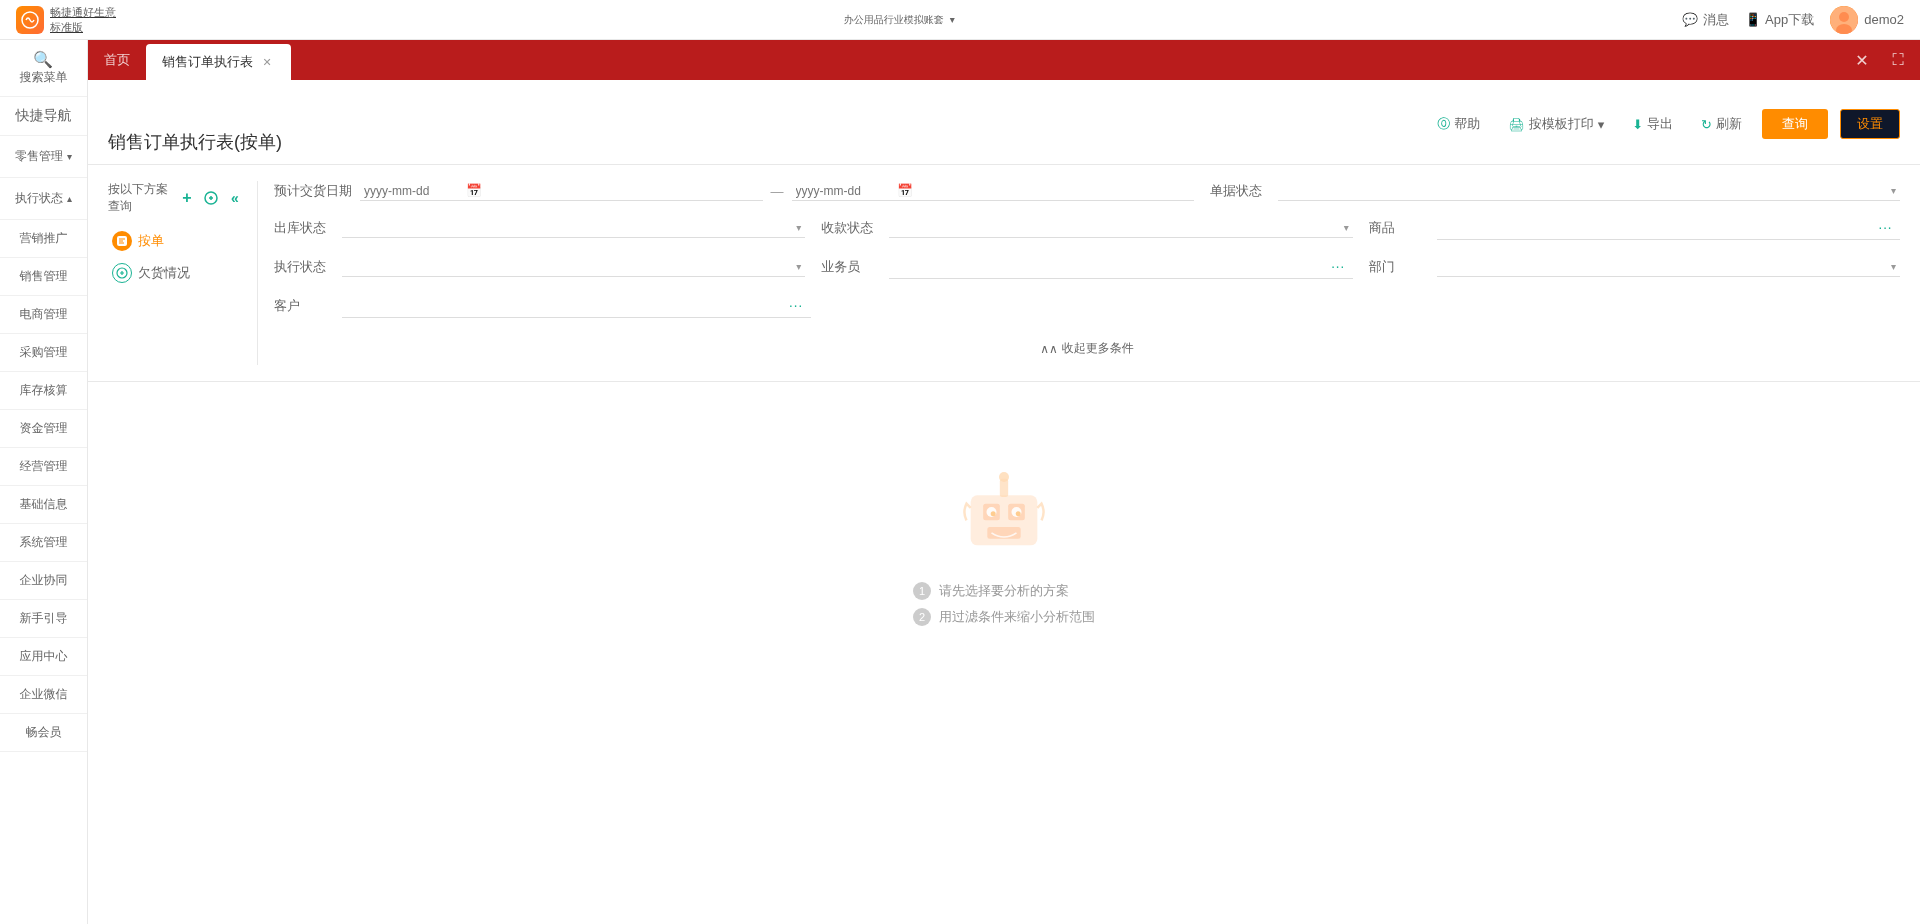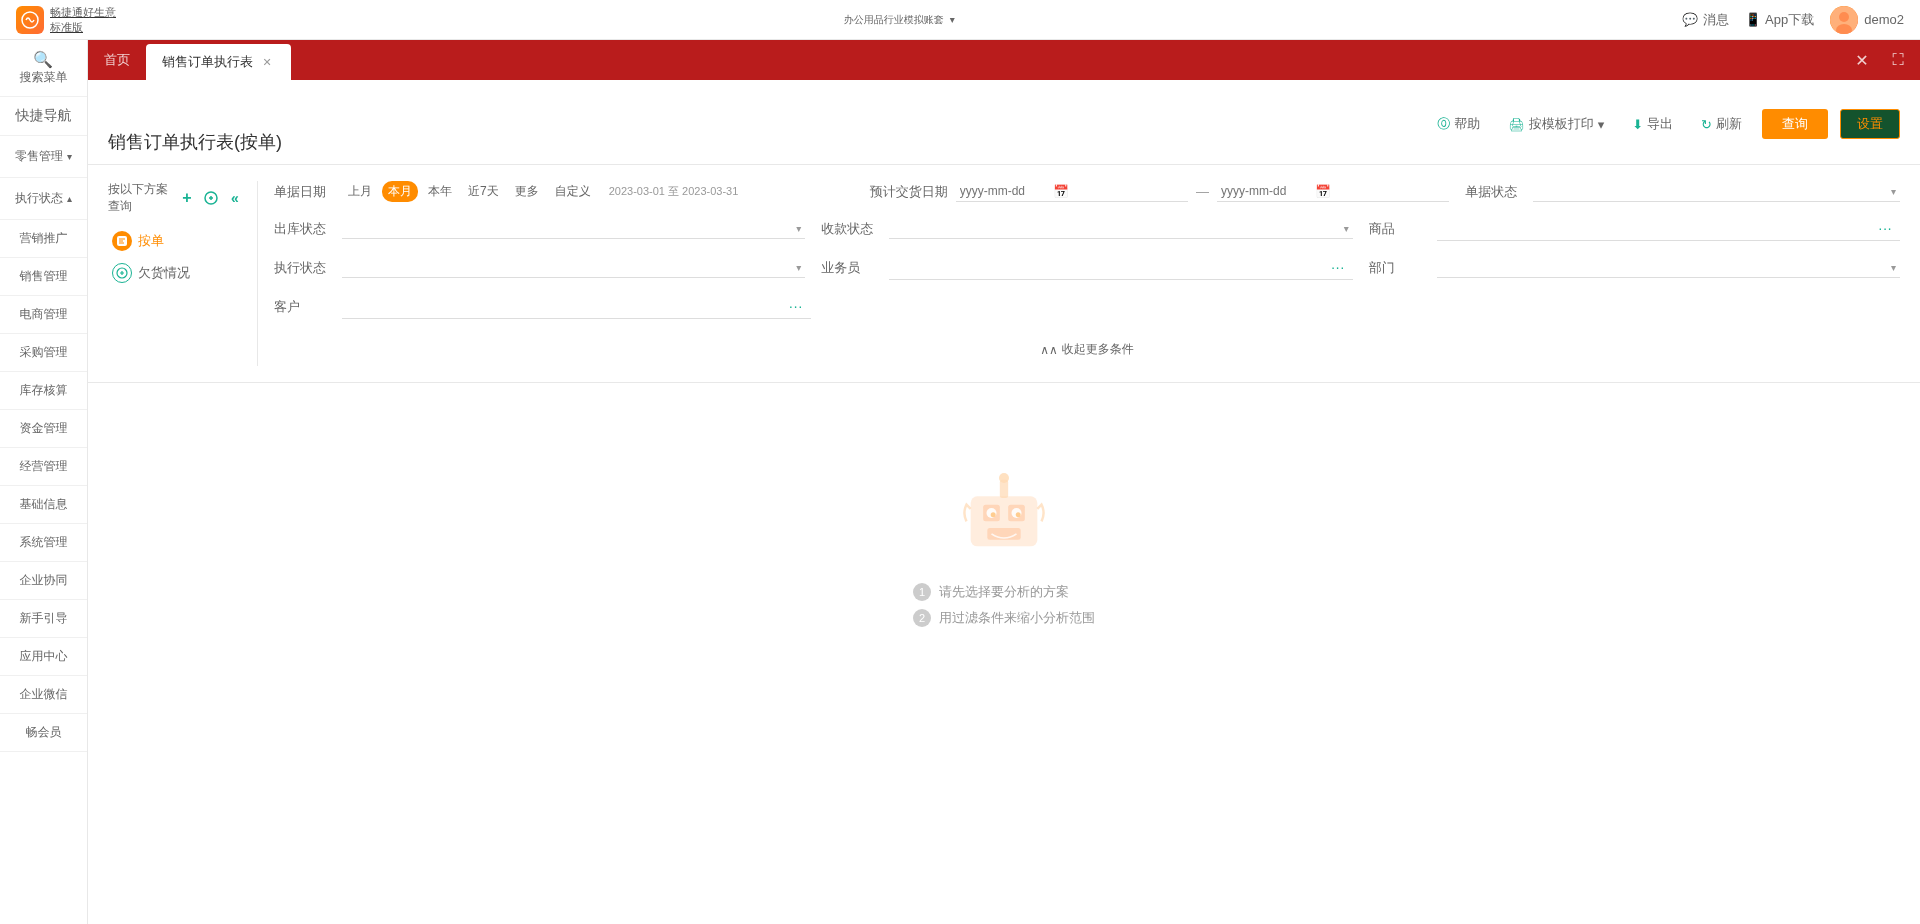--- a/index.html
+++ b/index.html
@@ -239,21 +239,21 @@
     .action-btn-primary {
       background: #ff8c00;
       color: #fff;
       border: none;
       padding: 6px 20px;
       border-radius: 3px;
       cursor: pointer;
       font-size: 13px;
     }
     .action-btn-secondary {
-      background: #14532d;
+      background: #0f172a;
       color: #ff8c00;
       border: 1px solid #ff8c00;
       padding: 5px 16px;
       border-radius: 3px;
       cursor: pointer;
       font-size: 13px;
     }
 
     
     .filter-area {
@@ -354,21 +354,21 @@
       background: transparent;
       cursor: pointer;
       display: flex;
       align-items: center;
       justify-content: space-between;
       min-width: 0;
     }
     .date-input-wrap {
       display: flex;
       align-items: center;
-      gap: 4px;
+      gap: 12px;
       flex: 1;
       border-bottom: 1px solid #ddd;
       padding: 2px 4px;
     }
     .date-input {
       border: none;
       outline: none;
       font-size: 12px;
       color: #999;
       background: transparent;
@@ -643,32 +643,20 @@
                 </svg>
               </div>
               <span>欠货情况</span>
             </div>
           </div>
 
           <div class="filter-main">
 
             <div class="filter-row">
 
-              <div class="filter-field" style="flex:2;">
-                <span class="filter-label">单据日期</span>
-                <div class="filter-date-tabs">
-                  <span class="date-tab">上月</span>
-                  <span class="date-tab active">本月</span>
-                  <span class="date-tab">本年</span>
-                  <span class="date-tab">近7天</span>
-                  <span class="date-tab">更多</span>
-                  <span class="date-tab">自定义</span>
-                </div>
-                <span class="date-range-text">2023-03-01 至 2023-03-31</span>
-              </div>
 
               <div class="filter-field" style="flex:2;">
                 <span class="filter-label">预计交货日期</span>
                 <div class="date-input-wrap">
                   <input class="date-input" type="text" placeholder="yyyy-mm-dd" style="">
                   <span class="date-icon">📅</span>
                 </div>
                 <span class="date-sep">—</span>
                 <div class="date-input-wrap">
                   <input class="date-input" type="text" placeholder="yyyy-mm-dd" style="">

